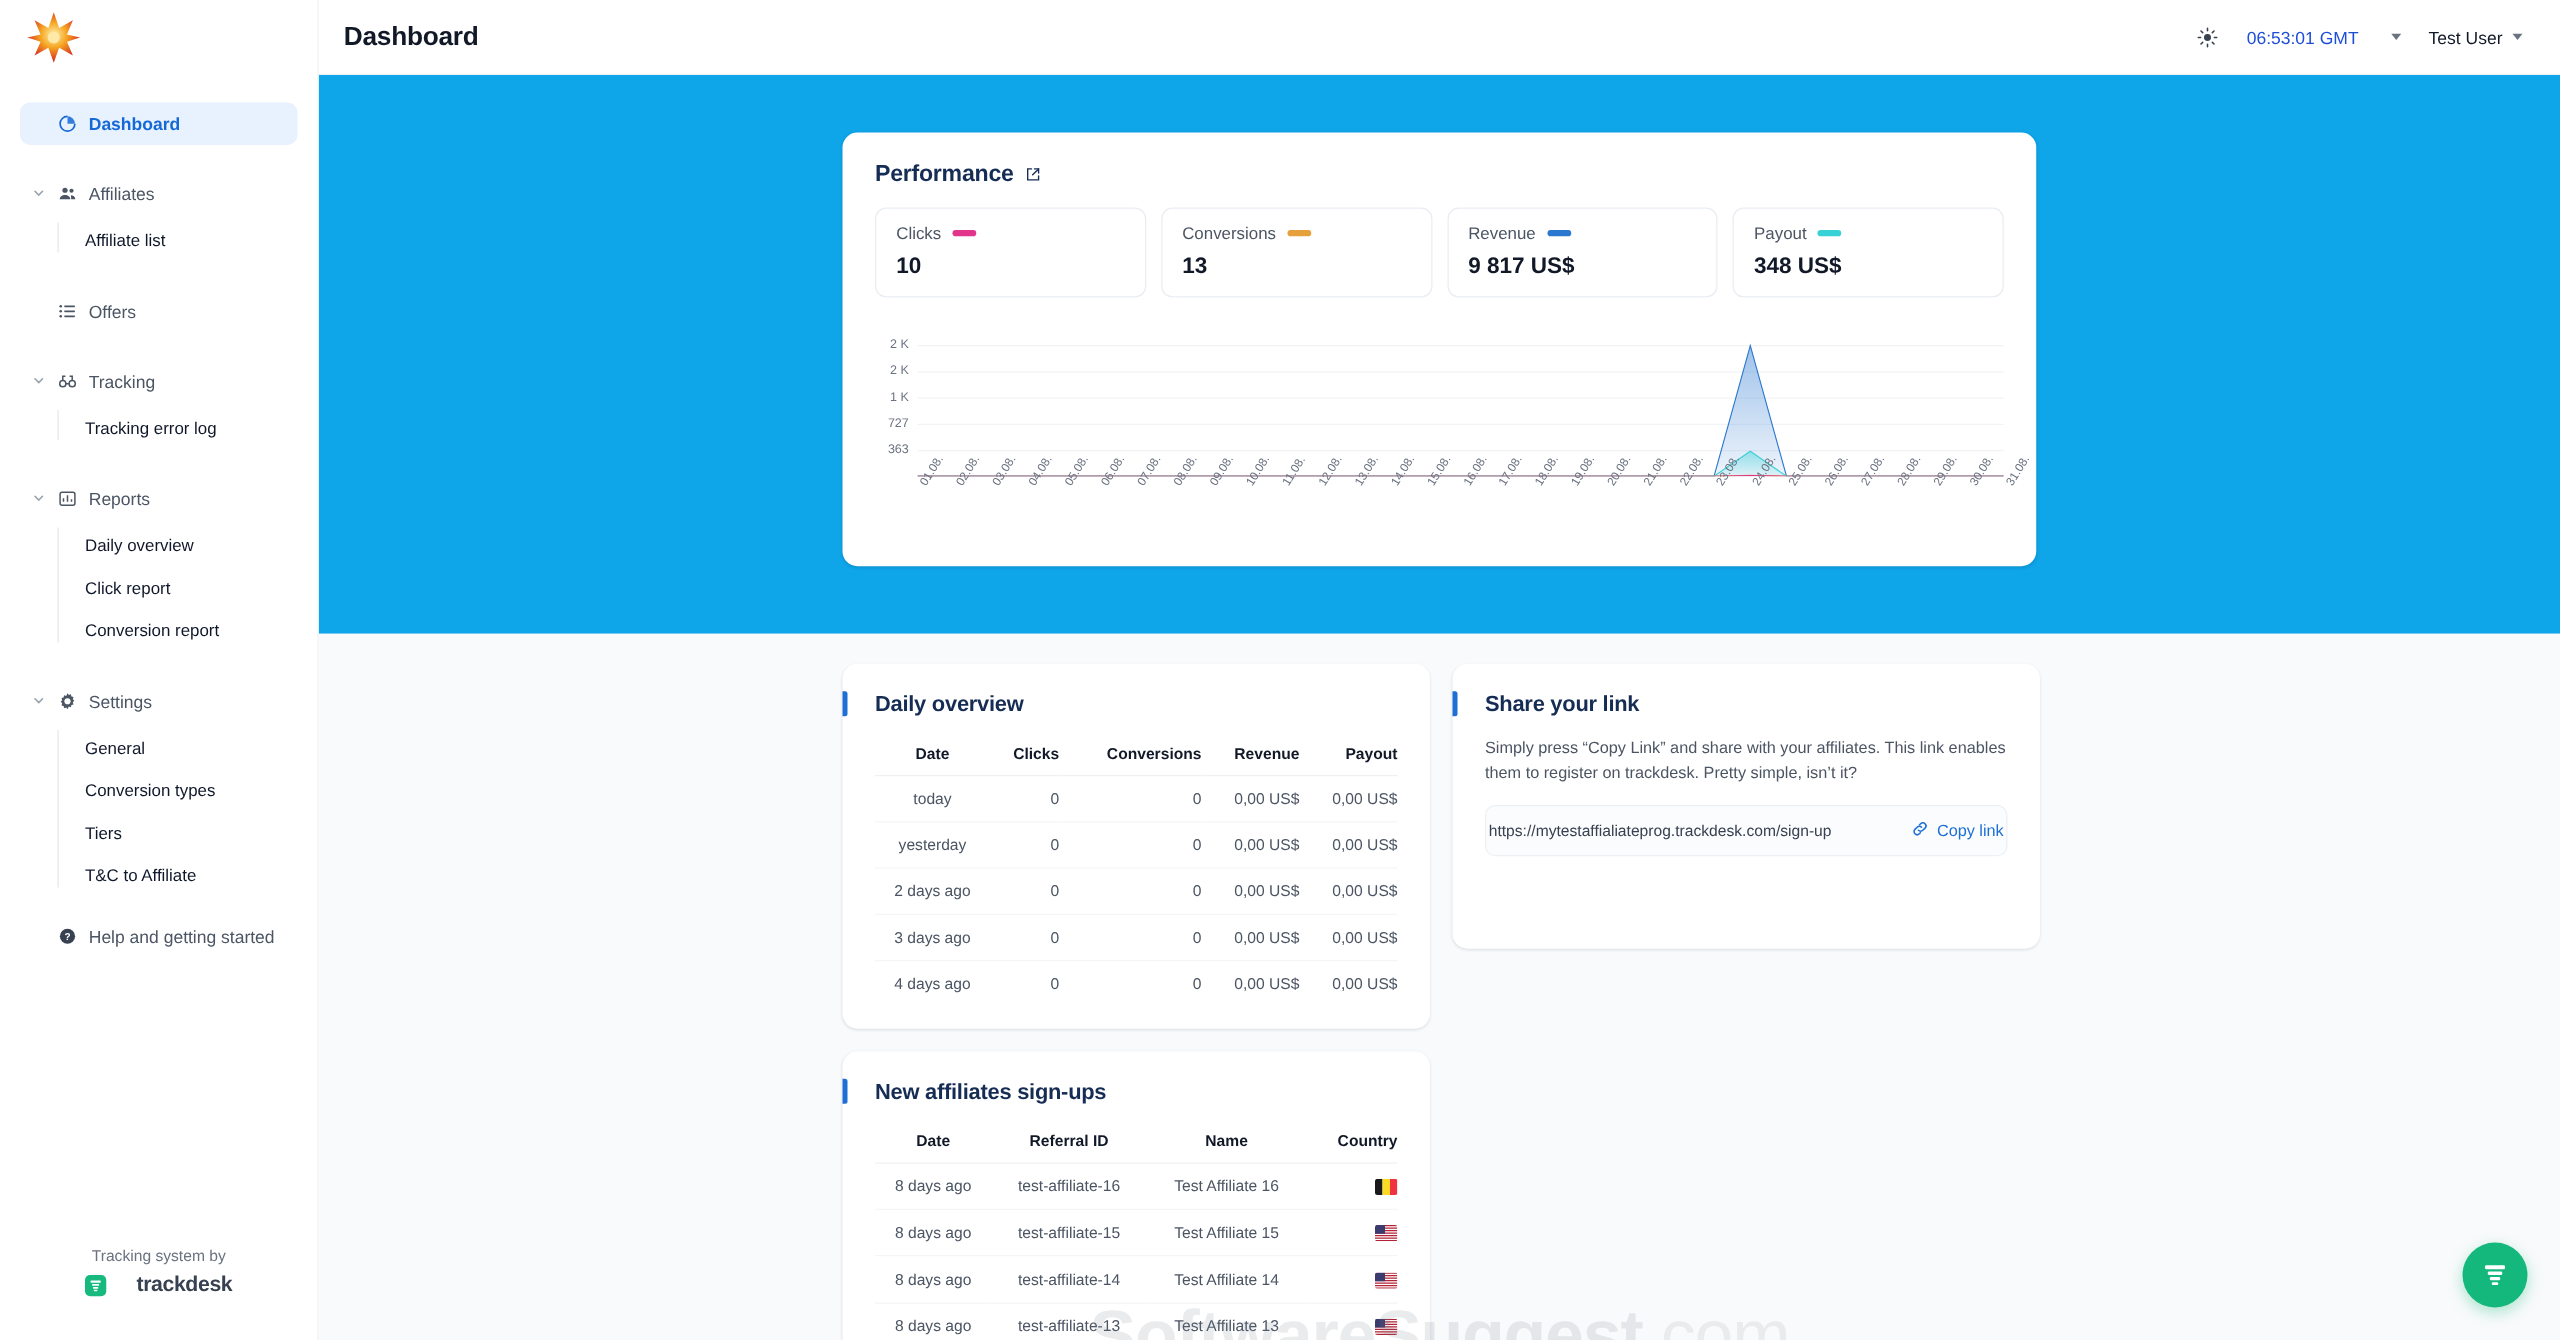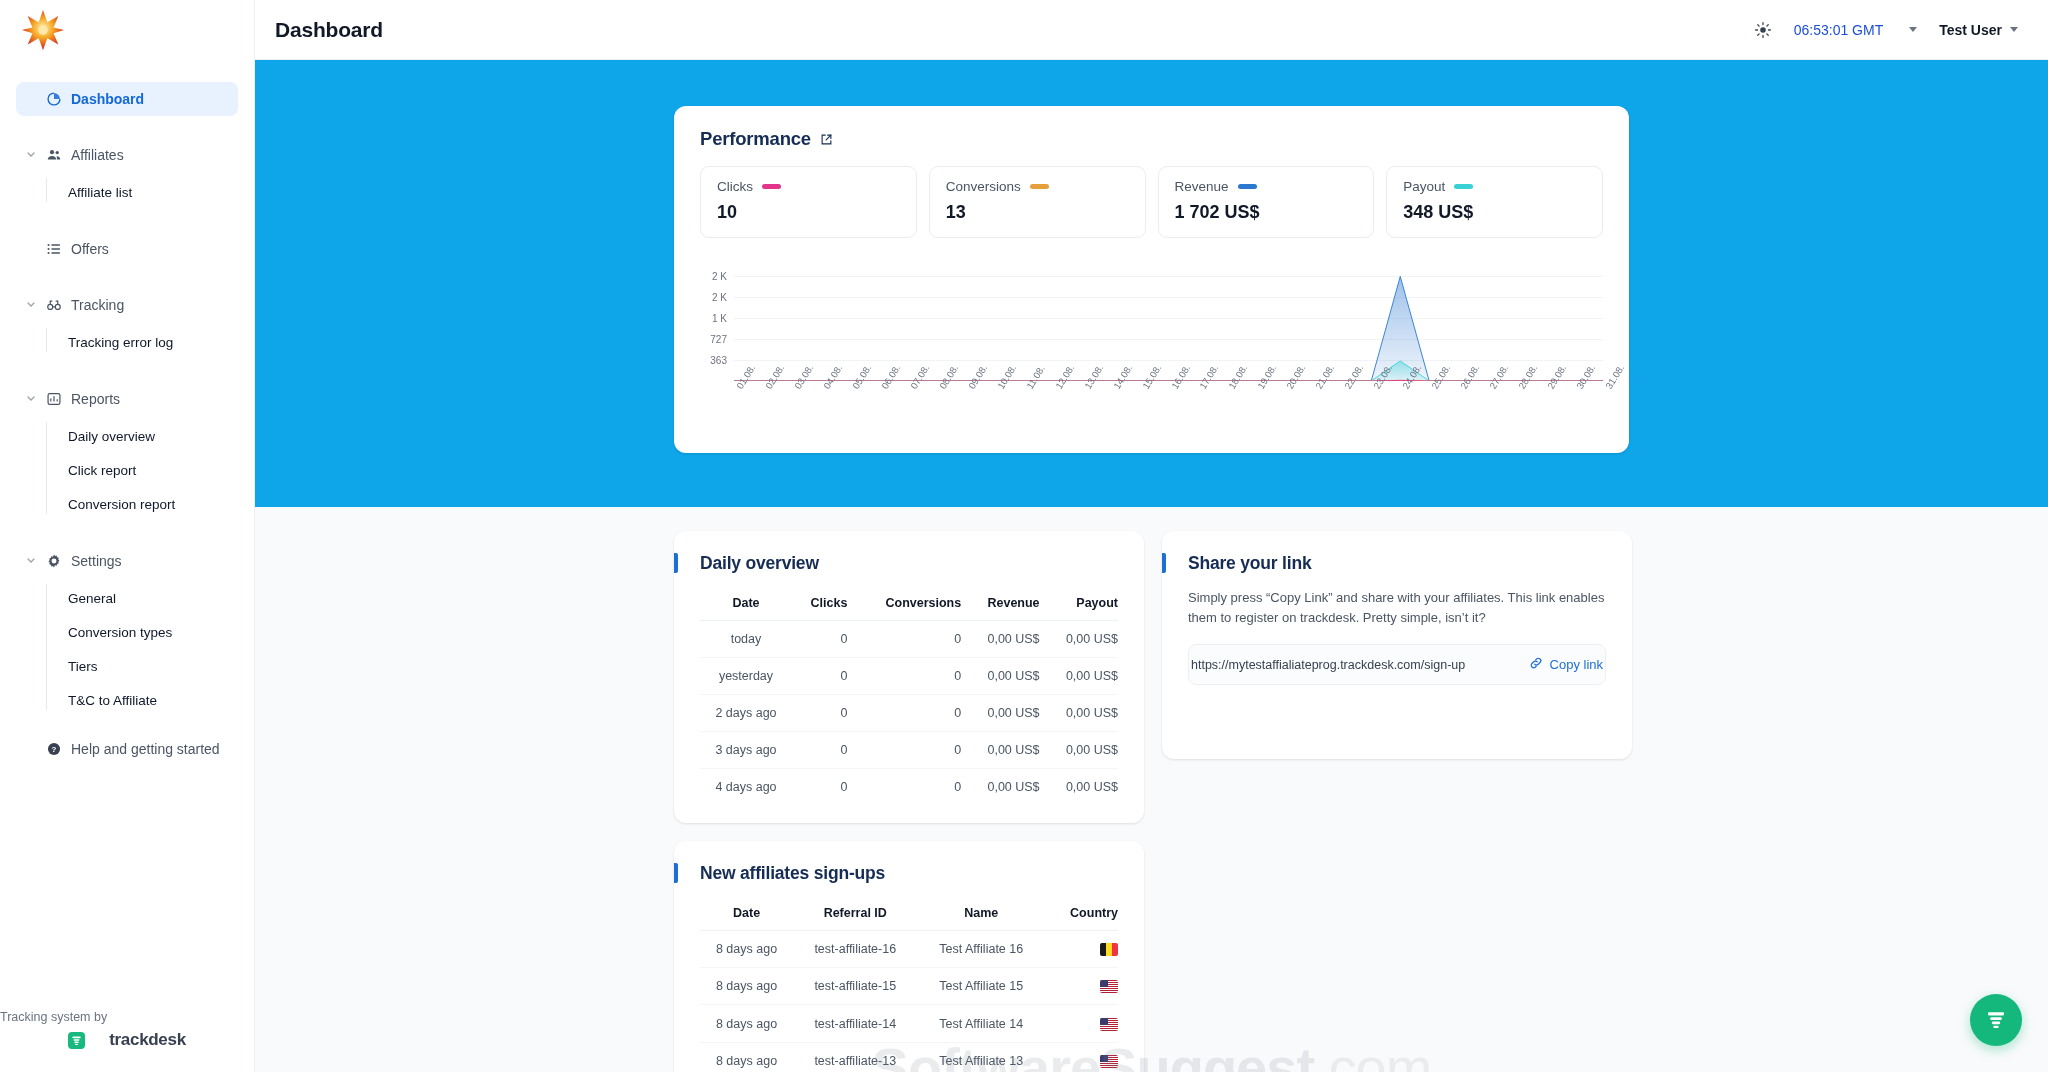--- a/index.html
+++ b/index.html
@@ -37,42 +37,42 @@
   .subnav { position: relative; margin-left: 30px; padding-left: 22px; }
   .subnav:before {
     content:""; position:absolute; left:0; top:2px; bottom:6px; width:1px; background:#e5e8ec;
   }
   .sub-item {
     display:flex; align-items:center; height: 32px;
     font-size: 13.5px; color: #0f172a; cursor: pointer; margin-bottom: 2px;
   }
   .nav-spacer { height: 18px; }
   .help-row { margin-top: 16px; }
-  .sidebar-footer { padding: 0 0 22px 0; }
+  .sidebar-footer { padding: 0 0 34px 0; text-align: center; }
   .footer-by { font-size: 12.5px; color: #6b7280; margin-bottom: 6px; }
   .footer-brand { display:flex; align-items:center; justify-content:center; gap: 24px; }
   .td-mark {
     width: 17px; height: 17px; border-radius: 4px; background: #17b97f;
     display:flex; align-items:center; justify-content:center;
   }
   .td-mark svg { width: 11px; height: 11px; display:block; }
   .td-word { font-size: 17px; font-weight: 700; color: #374151; letter-spacing: -0.3px; }
 
   
   .main { flex: 1 1 auto; height: 1072px; position: relative; overflow: hidden; background:#ffffff; }
   .topbar {
     height: 60px; border-bottom: 1px solid #eceff3; background: #fff;
     display: flex; align-items: center; padding: 0 30px 0 20px;
     position: relative; z-index: 5;
   }
   .page-title { font-size: 21px; font-weight: 700; color: #111827; letter-spacing: -0.2px; }
   .topbar-right { margin-left: auto; display: flex; align-items: center; gap: 22px; }
   .theme-toggle { cursor:pointer; display:flex; align-items:center; }
   .clock { display:flex; align-items:center; gap: 26px; font-size: 14px; color:#1d4ed8; cursor:pointer; }
-  .user { display:flex; align-items:center; gap: 8px; font-size: 14px; font-weight: 700; color:#111827; cursor:pointer; }
+  .user { display:flex; align-items:center; gap: 8px; font-size: 14px; font-weight: 400; color:#111827; cursor:pointer; }
   .caret { width:0;height:0;border-left:4.5px solid transparent;border-right:4.5px solid transparent;border-top:5px solid #6b7280;display:block;}
 
   .scroll-area { position:absolute; top:60px; left:0; right:0; bottom:0; }
   .band-top { background: #0ea5e9; padding: 46px 0 54px 0; }
   .band-bottom { background: #f9fafb; padding: 24px 0 0 0; min-height: 560px; }
 
   .card {
     background:#fff; border-radius: 12px;
     box-shadow: 0 1px 3px rgba(16,24,40,.07), 0 1px 2px rgba(16,24,40,.05);
   }
@@ -396,21 +396,21 @@
                 <span class="metric-label">Conversions</span>
                 <span class="swatch" style="background:#e5a03c"></span>
               </div>
               <div class="metric-value">13</div>
             </div>
             <div class="metric">
               <div class="metric-top">
                 <span class="metric-label">Revenue</span>
                 <span class="swatch" style="background:#2a78d0"></span>
               </div>
-              <div class="metric-value">1 702 US$</div>
+              <div class="metric-value">9 817 US$</div>
             </div>
             <div class="metric">
               <div class="metric-top">
                 <span class="metric-label">Payout</span>
                 <span class="swatch" style="background:#38d1d6"></span>
               </div>
               <div class="metric-value">348 US$</div>
             </div>
           </div>
 

